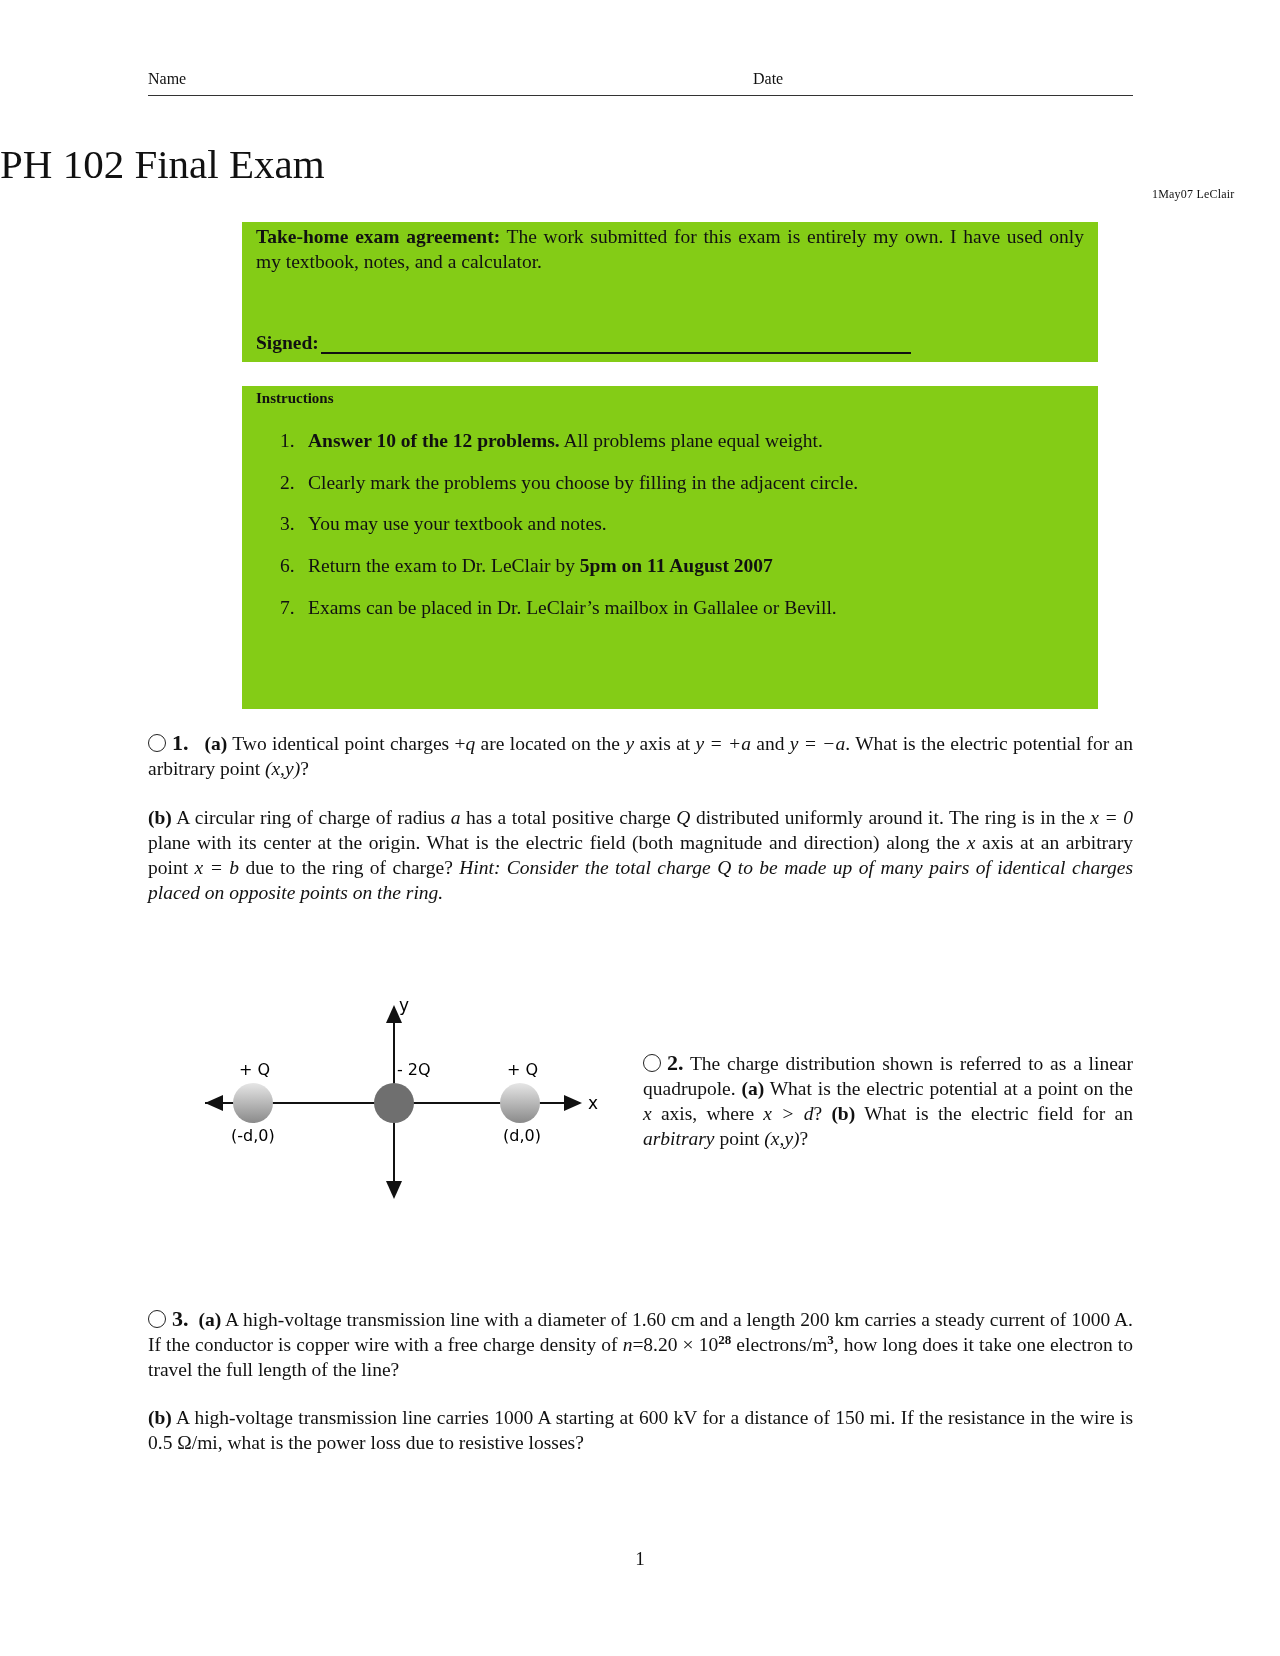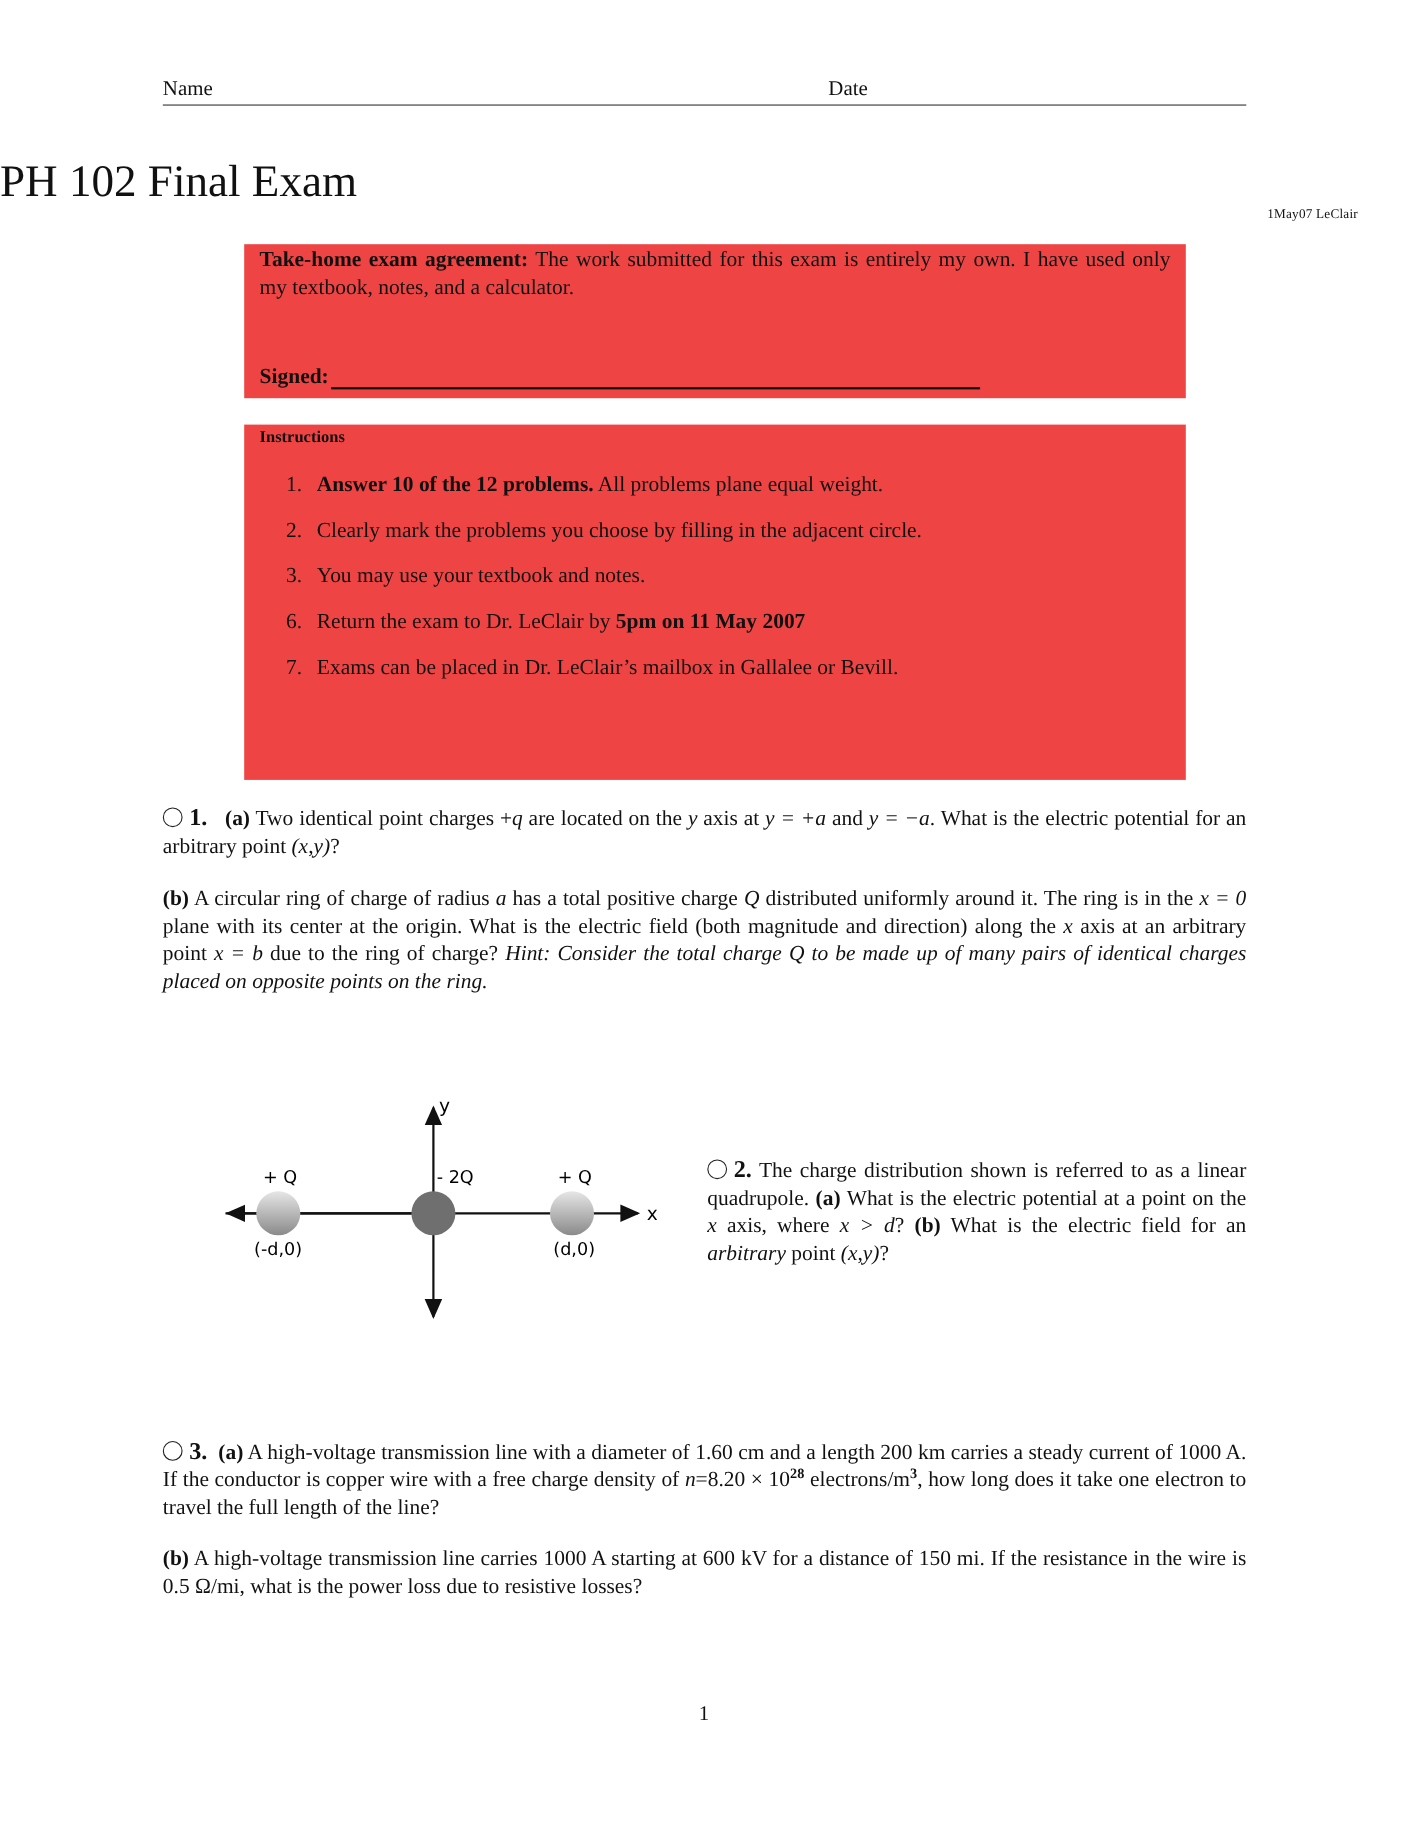--- a/index.html
+++ b/index.html
@@ -1,24 +1,24 @@
 <!DOCTYPE html>
 <html><head>
 <meta charset="utf-8">
 <style>
   html, body { margin: 0; padding: 0; background: #ffffff; }
   body { width: 1280px; height: 1656px; position: relative; overflow: hidden;
          font-family: "DejaVu Serif", "Liberation Serif", serif; color: #111; }
   .serif { font-family: "Liberation Serif", "DejaVu Serif", serif; }
   .abs { position: absolute; }
   .header-line { left: 148px; top: 95px; width: 985px; height: 0; border-top: 1.5px solid #333; }
-  .hdr-label { font-size: 19px; top: 70px; }
+  .hdr-label { font-size: 16px; top: 70px; }
   .title { left: 0; width: 1028px; top: 140px; text-align: left; font-size: 41px; }
   .margin-note { left: 1152px; top: 187px; font-size: 12px; letter-spacing: 0.2px; }
-  .gbox { background: #ef4444; }
+  .gbox { background: #84cc16; margin-left: 20px; }
   .agree { left: 222px; top: 222px; width: 856px; height: 140px; }
   .agree p { margin: 0; position: absolute; left: 14px; right: 14px; top: 2px; font-size: 19.5px; line-height: 25px; text-align: justify; }
   .signed { position: absolute; left: 14px; top: 110px; font-size: 19.5px; font-weight: bold; display: flex; align-items: center; }
   .sigline { display: inline-block; width: 590px; border-bottom: 2.5px solid #111; margin-left: 2px; height: 20px; }
   .instr { left: 222px; top: 386px; width: 856px; height: 323px; }
   .instr h3 { margin: 0; position: absolute; left: 14px; top: 4px; font-size: 15px; font-weight: bold; }
   .instr ol { list-style: none; margin: 0; padding: 0; position: absolute; left: 38px; top: 42px; }
   .instr li { font-size: 19.5px; height: 41.7px; line-height: 25px; }
   .num { display: inline-block; width: 28px; }
   b { font-weight: bold; }
@@ -49,21 +49,21 @@
     <span class="sigline"></span>
   </div>
 </div>
 
 <div class="abs gbox instr serif">
   <h3>Instructions</h3>
   <ol>
     <li><span class="num">1.</span><b>Answer 10 of the 12 problems.</b><span> All problems plane equal weight.</span></li>
     <li><span class="num">2.</span><span>Clearly mark the problems you choose by filling in the adjacent circle.</span></li>
     <li><span class="num">3.</span><span>You may use your textbook and notes.</span></li>
-    <li><span class="num">6.</span><span>Return the exam to Dr. LeClair by </span><b>5pm on 11 May 2007</b></li>
+    <li><span class="num">6.</span><span>Return the exam to Dr. LeClair by </span><b>5pm on 11 August 2007</b></li>
     <li><span class="num">7.</span><span>Exams can be placed in Dr. LeClair’s mailbox in Gallalee or Bevill.</span></li>
   </ol>
 </div>
 
 <p class="abs para serif" style="top:730px;"><span class="circle"></span><span class="pnum">1.</span>&nbsp;&nbsp;&nbsp;<b>(a)</b><span> Two identical point charges +</span><i class="m">q</i><span> are located on the </span><i class="m">y</i><span> axis at </span><i class="m">y = +a</i><span> and </span><i class="m">y = −a</i><span>. What is the electric potential for an arbitrary point </span><i class="m">(x,y)</i><span>?</span></p>
 
 <p class="abs para serif" style="top:805px;"><b>(b)</b><span> A circular ring of charge of radius </span><i class="m">a</i><span> has a total positive charge </span><i class="m">Q</i><span> distributed uniformly around it. The ring is in the </span><i class="m">x = 0</i><span> plane with its center at the origin. What is the electric field (both magnitude and direction) along the </span><i class="m">x</i><span> axis at an arbitrary point </span><i class="m">x = b</i><span> due to the ring of charge? </span><i>Hint: Consider the total charge Q to be made up of many pairs of identical charges placed on opposite points on the ring.</i></p>
 
 <svg class="abs diagram" viewBox="0 0 420 215" width="420" height="215">
   <defs>

